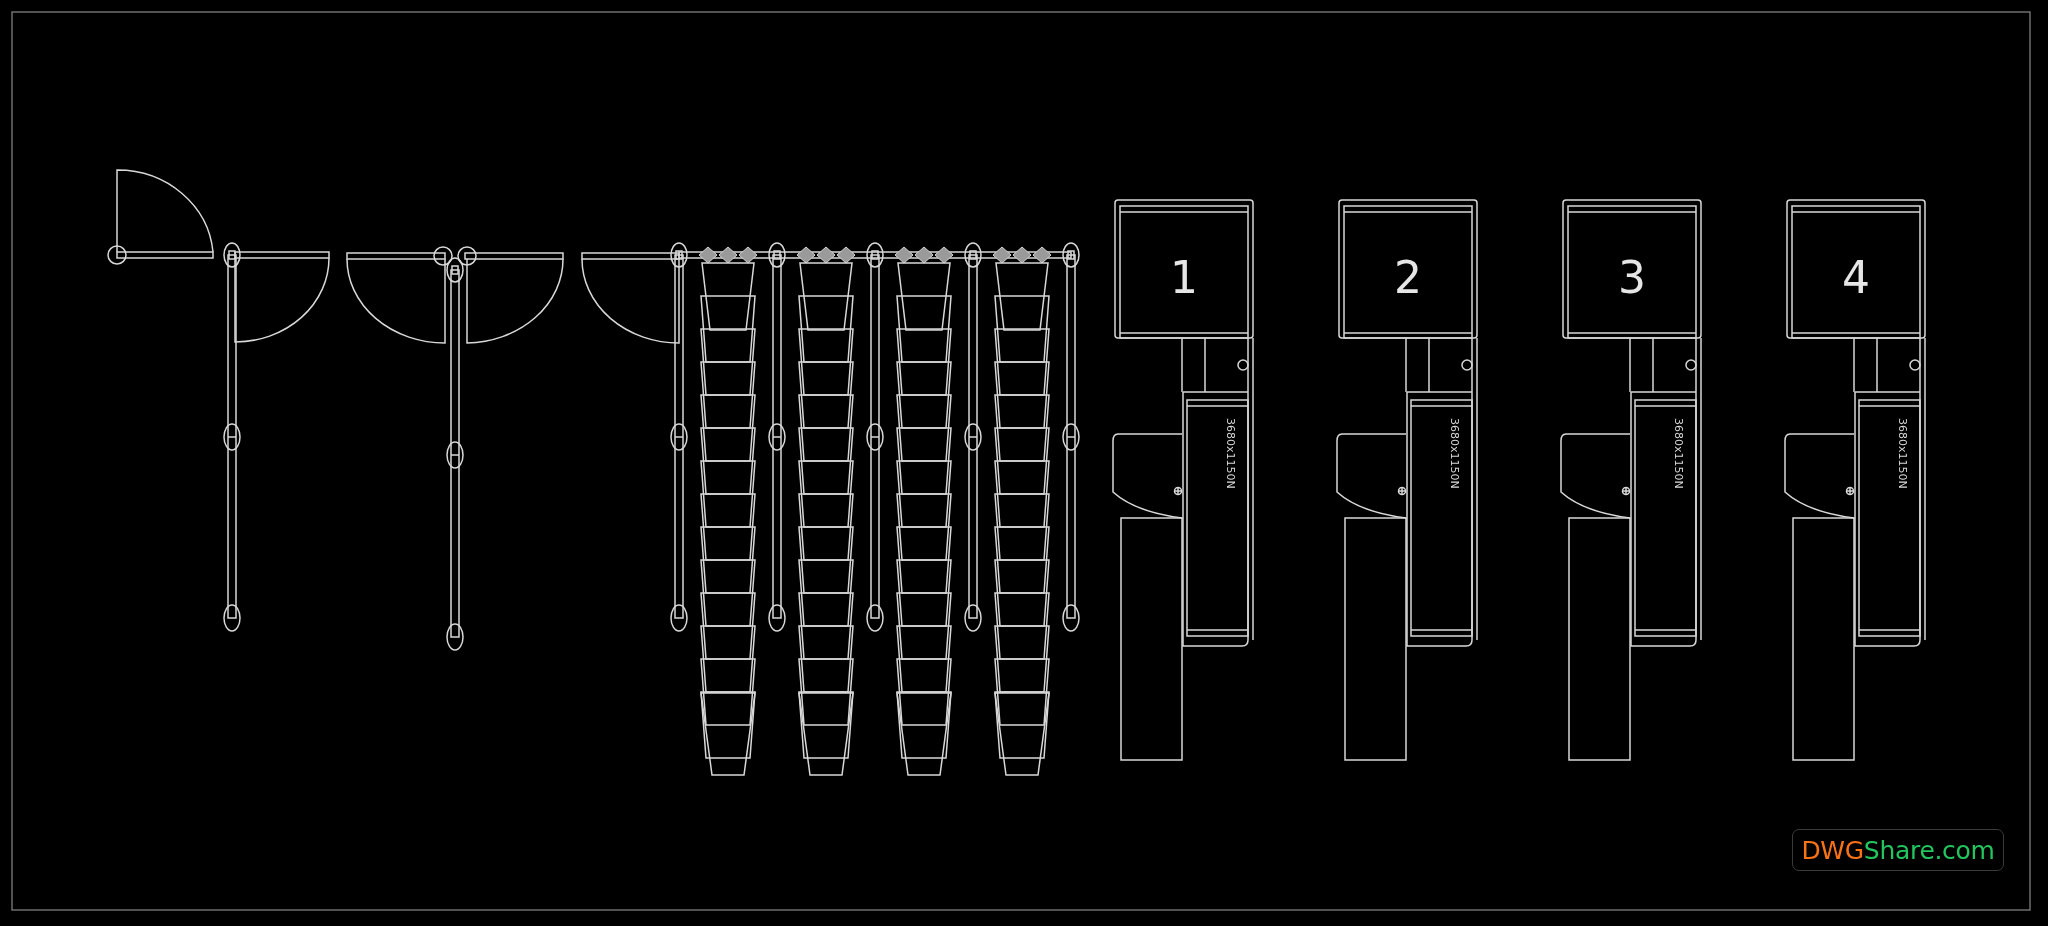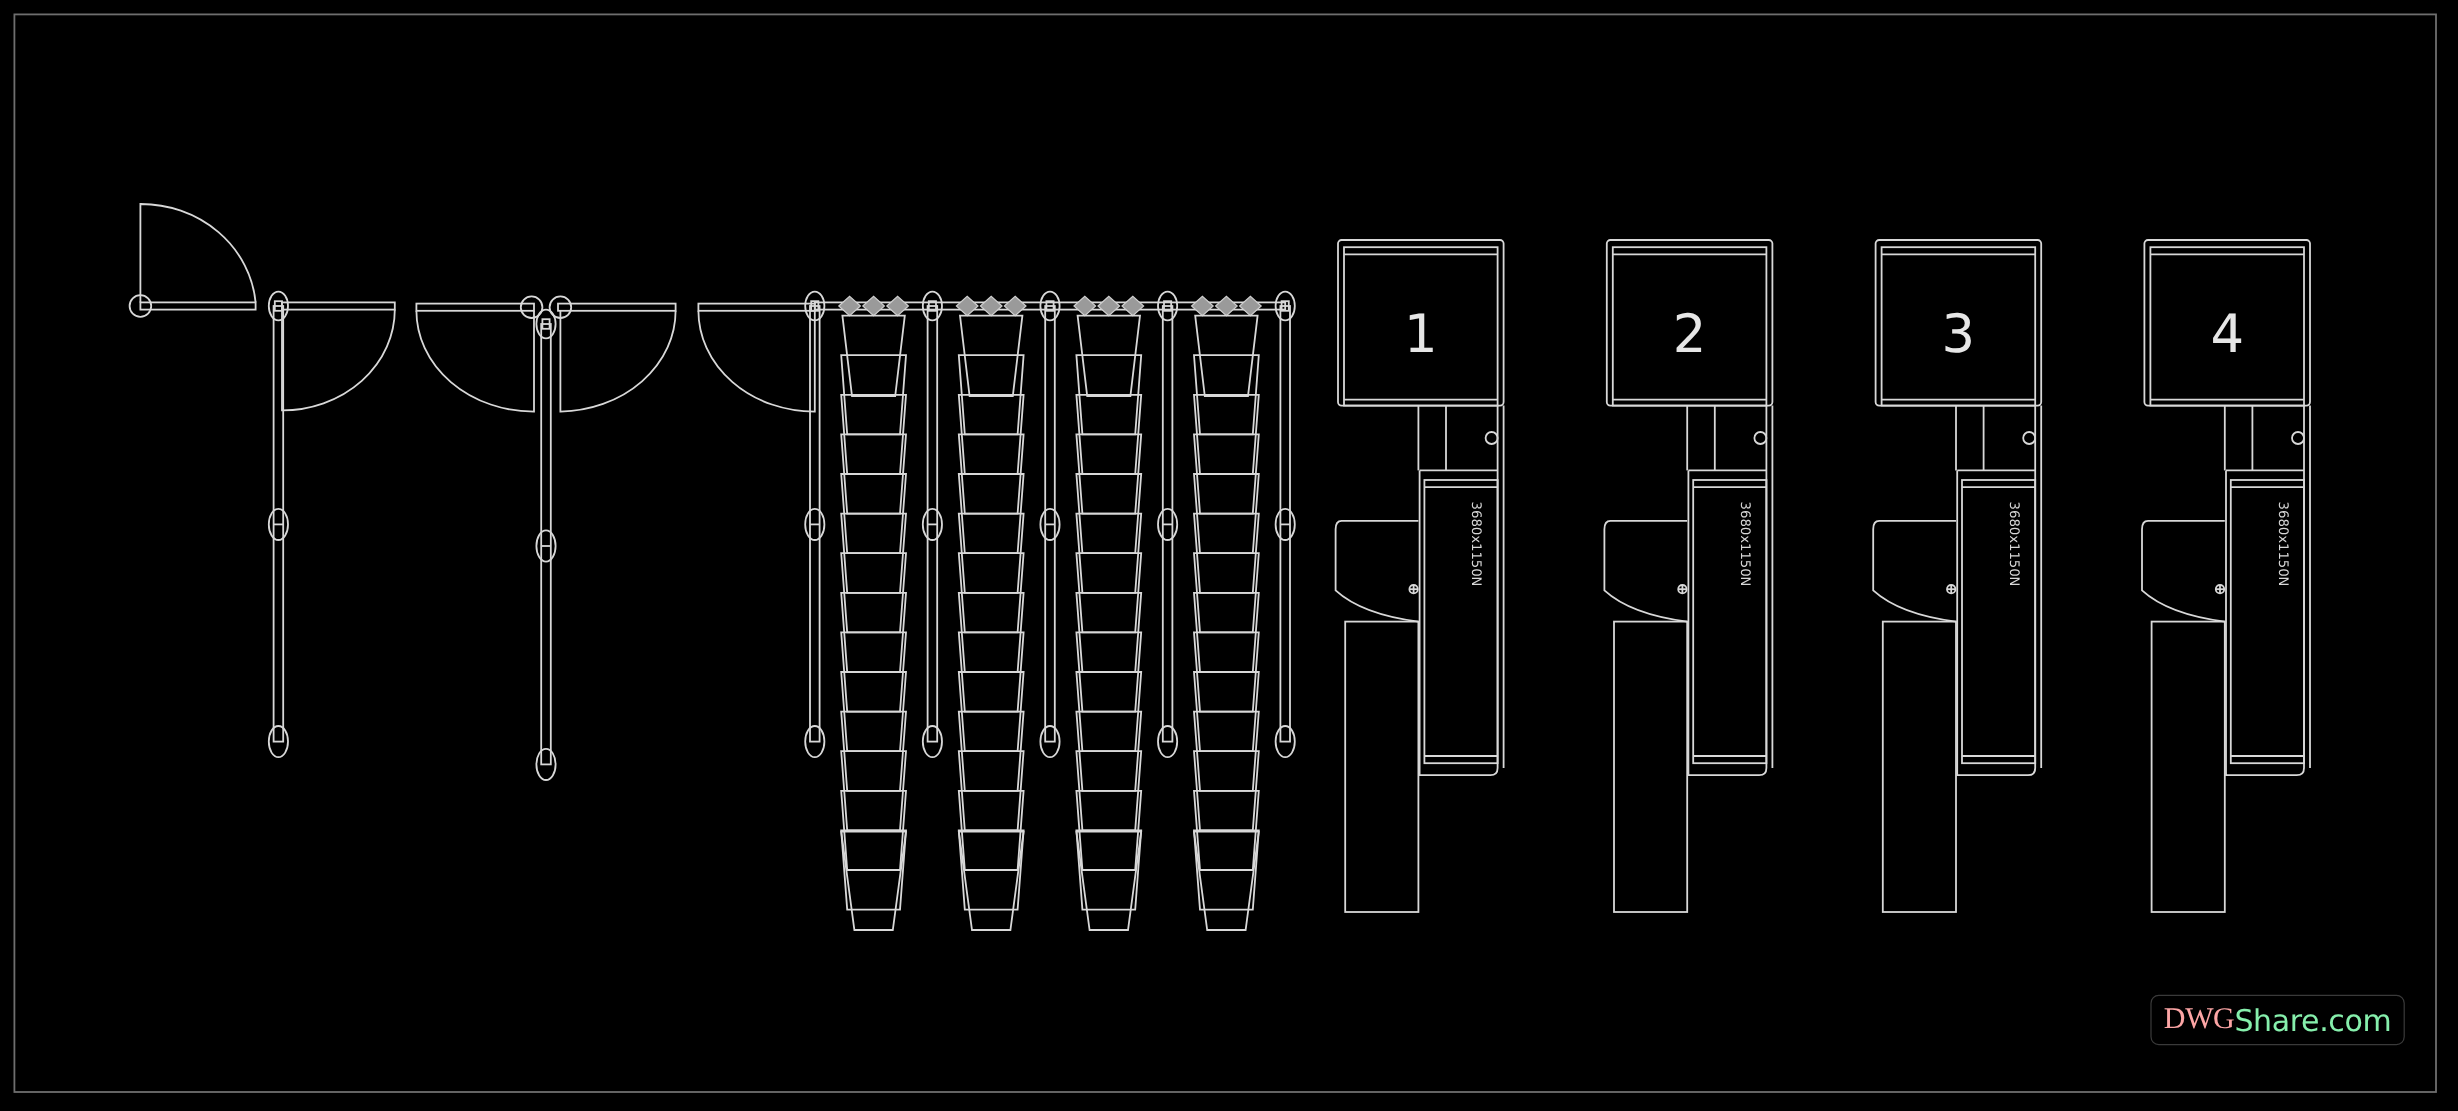--- a/index.html
+++ b/index.html
@@ -4,22 +4,22 @@
 <style>
   html, body { margin: 0; padding: 0; background: #000; }
   body { width: 2048px; height: 926px; overflow: hidden; position: relative; font-family: "DejaVu Sans", sans-serif; }
   #canvas { position: absolute; left: 0; top: 0; }
   .watermark {
     position: absolute; left: 1792px; top: 829px; width: 212px; height: 42px;
     border: 1.5px solid #3a3a3a; border-radius: 7px; box-sizing: border-box;
     display: flex; align-items: center; justify-content: center;
     font-family: "DejaVu Sans", sans-serif; font-size: 25px; letter-spacing: -0.3px;
   }
-  .wm-red { color: #fca5a5; font-family: Liberation Serif, serif; }
-  .wm-grey { color: #86efac; text-align: right; }
+  .wm-red { color: #f97316; }
+  .wm-grey { color: #22c55e; text-align: right; }
 </style>
 </head>
 <body>
 
 <svg id="canvas" width="2048" height="926" viewBox="0 0 2048 926" xmlns="http://www.w3.org/2000/svg">
   <rect x="12" y="12" width="2018" height="898" fill="none" stroke="#6e6e6e" stroke-width="1.5"></rect>
   <g id="doors" fill="none" stroke="#d8d8d8" stroke-width="1.5">
       <g>
         <circle cx="117" cy="255" r="9"></circle>
         <rect x="117" y="252" width="96" height="6"></rect>

